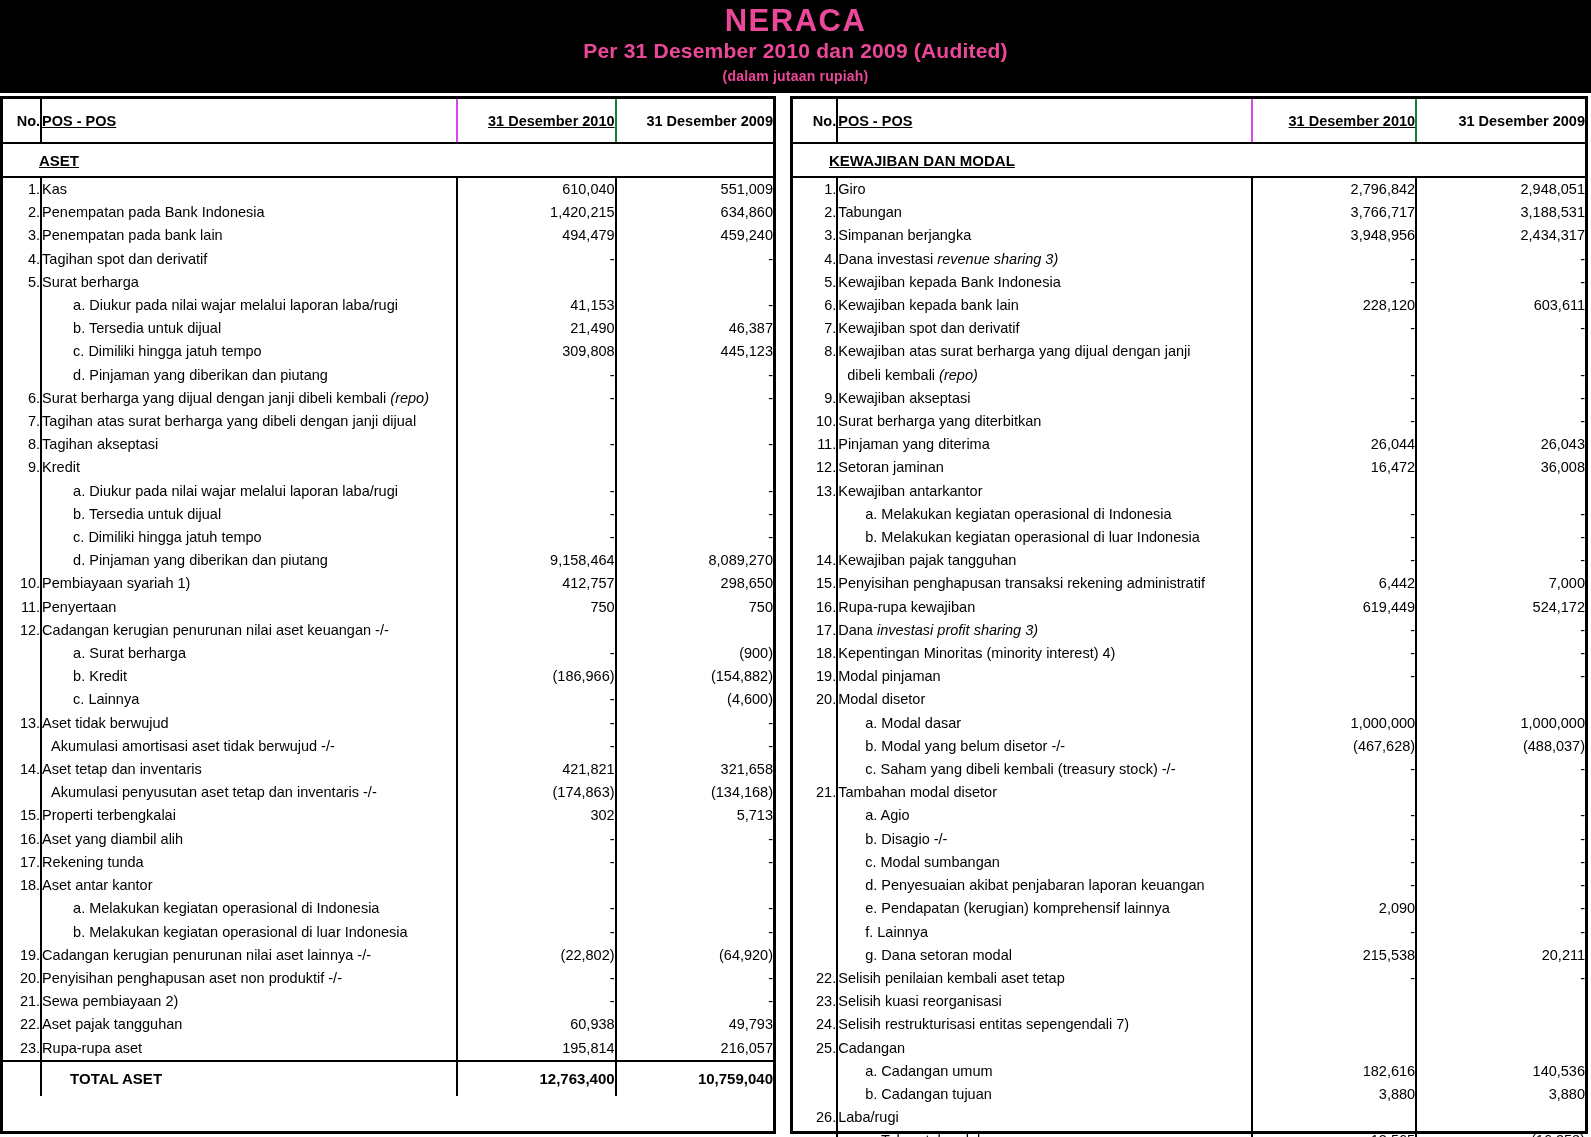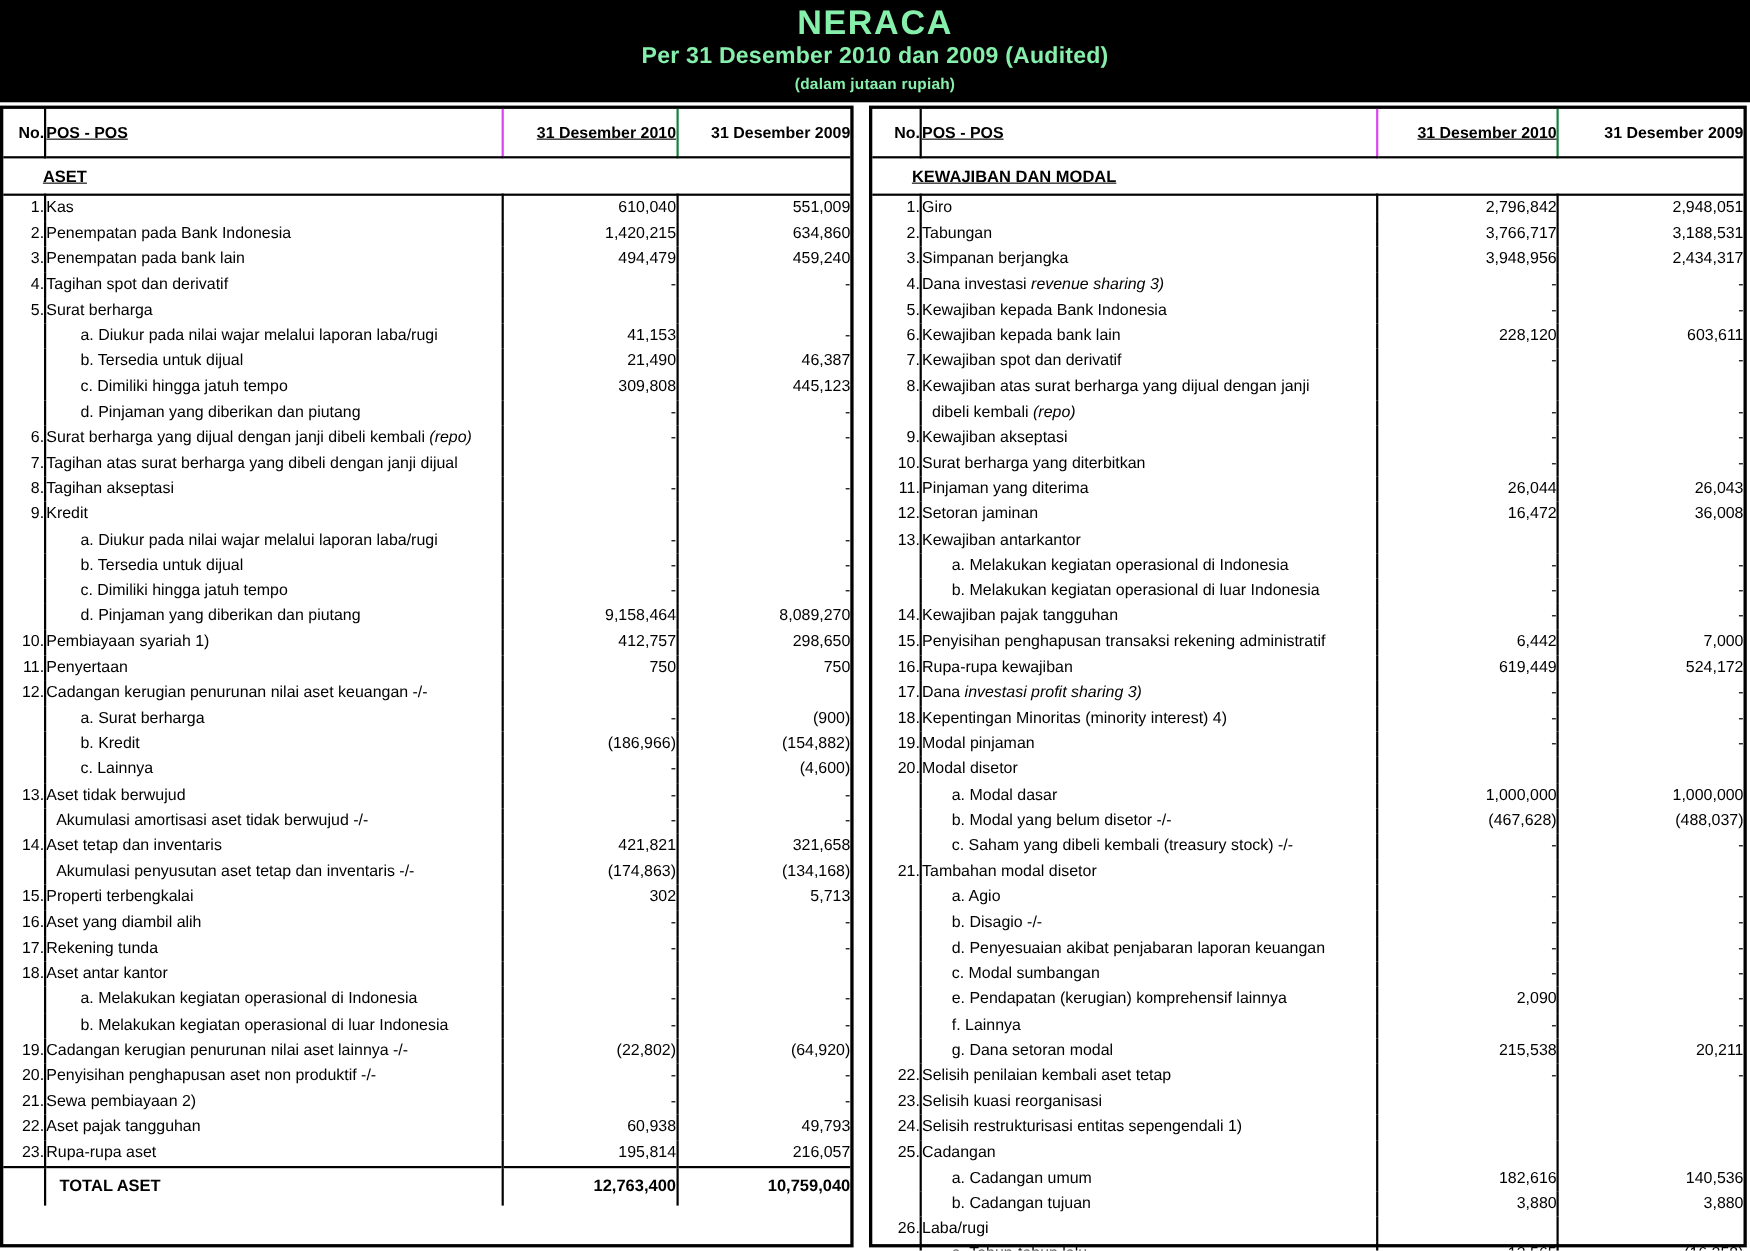--- a/index.html
+++ b/index.html
@@ -13,21 +13,21 @@
     position: relative;
     width: 1591px;
     height: 1137px;
     background: #ffffff;
     overflow: hidden;
   }
 
   
   .banner {
     background: #000000;
-    color: #86efac;
+    color: #ec4899;
     height: 93px;
     padding-top: 4px;
     text-align: center;
     display: flex;
     flex-direction: column;
     justify-content: flex-start;
     align-items: center;
   }
   .banner .t1 {
     font-size: 31px;
@@ -138,21 +138,21 @@
   .ital { font-style: italic; }
 
   
   .total td {
     border-top: 2px solid #000;
     font-weight: bold;
     height: 34px;
     line-height: 34px;
     font-size: 15px;
   }
-  .total td.pos { padding-left: 12px; }
+  .total td.pos { padding-left: 28px; }
 </style>
 </head>
 <body>
 
 <div id="page">
 
   <div class="banner">
     <div class="t1">NERACA</div>
     <div class="t2">Per 31 Desember 2010 dan 2009 (Audited)</div>
     <div class="t3">(dalam jutaan rupiah)</div>
@@ -597,27 +597,27 @@
               <td class="c2">-</td>
             </tr>
             <tr>
               <td class="no"></td>
               <td class="pos sub2">b.  Disagio -/-</td>
               <td class="c1">-</td>
               <td class="c2">-</td>
             </tr>
             <tr>
               <td class="no"></td>
+              <td class="pos sub2">c.  Modal sumbangan</td>
+              <td class="c1">-</td>
+              <td class="c2">-</td>
+            </tr>
+            <tr>
+              <td class="no"></td>
               <td class="pos sub2">d.  Penyesuaian akibat penjabaran laporan keuangan</td>
-              <td class="c1">-</td>
-              <td class="c2">-</td>
-            </tr>
-            <tr>
-              <td class="no"></td>
-              <td class="pos sub2">c.  Modal sumbangan</td>
               <td class="c1">-</td>
               <td class="c2">-</td>
             </tr>
             <tr>
               <td class="no"></td>
               <td class="pos sub2">e.  Pendapatan (kerugian) komprehensif lainnya</td>
               <td class="c1">2,090</td>
               <td class="c2">-</td>
             </tr>
             <tr>
@@ -639,21 +639,21 @@
               <td class="c2">-</td>
             </tr>
             <tr>
               <td class="no">23.</td>
               <td class="pos">Selisih kuasi reorganisasi</td>
               <td class="c1"></td>
               <td class="c2"></td>
             </tr>
             <tr>
               <td class="no">24.</td>
-              <td class="pos">Selisih restrukturisasi entitas sepengendali 1)</td>
+              <td class="pos">Selisih restrukturisasi entitas sepengendali 7)</td>
               <td class="c1"></td>
               <td class="c2"></td>
             </tr>
             <tr>
               <td class="no">25.</td>
               <td class="pos">Cadangan</td>
               <td class="c1"></td>
               <td class="c2"></td>
             </tr>
             <tr>

